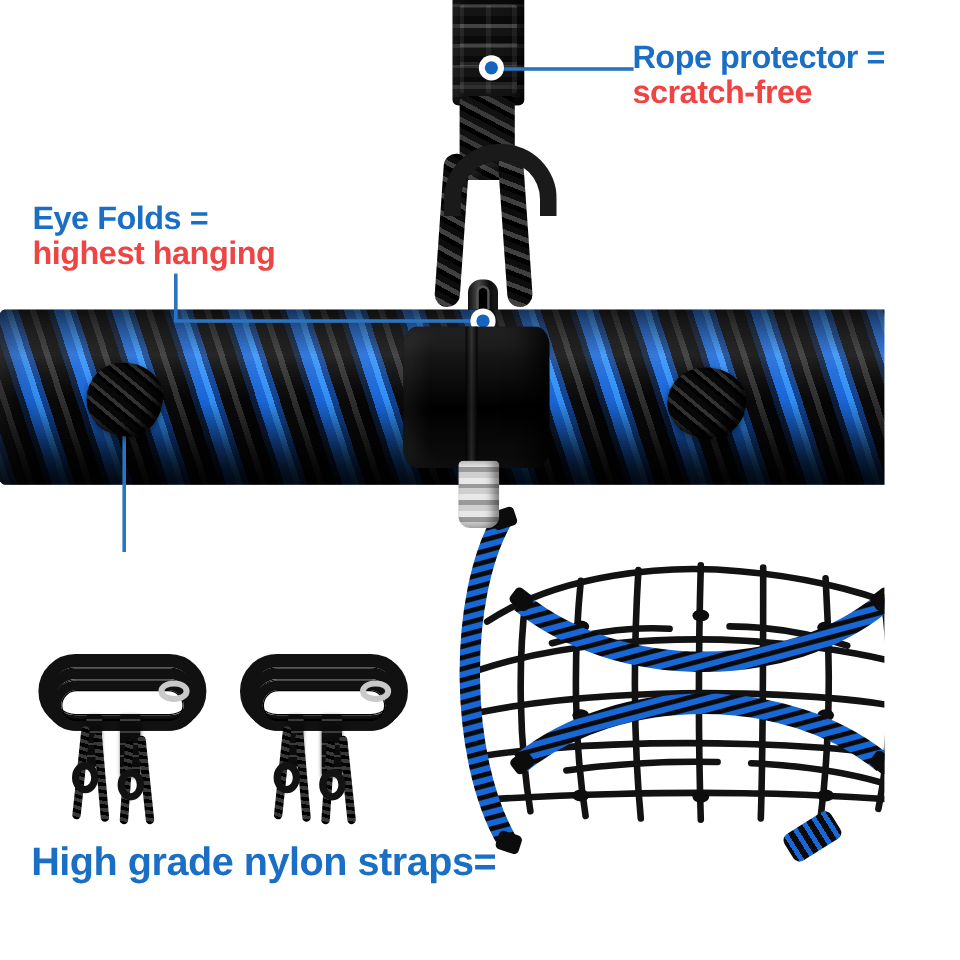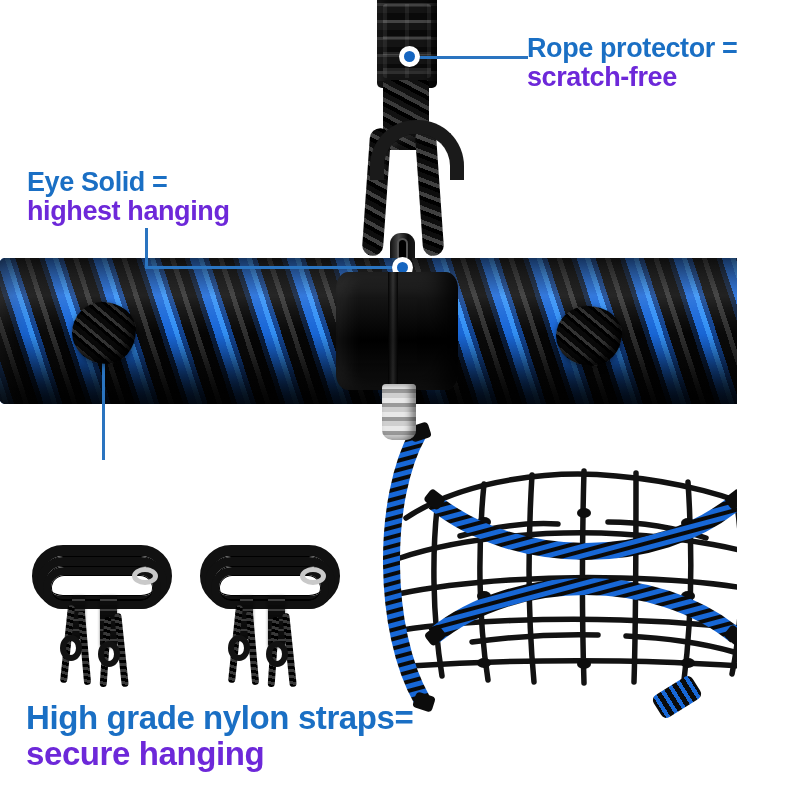--- a/index.html
+++ b/index.html
@@ -21,21 +21,21 @@
 
   
   .callout {
     position: absolute;
     line-height: 1.08;
     font-weight: bold;
     letter-spacing: -0.4px;
     white-space: nowrap;
   }
   .callout .l1 { color: #1a6fc4; display: block; }
-  .callout .l2 { color: #6d28d9; display: block; }
+  .callout .l2 { color: #ef4444; display: block; }
 
   #callout-rope-protector { left: 527px; top: 34px;  font-size: 27px; }
   #callout-eye-hooks      { left: 27px;  top: 168px; font-size: 27px; }
   #callout-solid-knot     { left: 36px;  top: 455px; font-size: 28px; }
   #callout-straps         { left: 26px;  top: 700px; font-size: 33px; }
   #callout-folds          { left: 484px; top: 700px; font-size: 27px; }
 
   
   .leader {
     position: absolute;
@@ -444,26 +444,25 @@
 
   <div class="leader v" style="left:102px; top:342px; height:118px;"></div>
   <div class="dot" style="left:93px; top:332px;"></div>
 
   <div class="callout" id="callout-rope-protector">
     <span class="l1">Rope protector =</span>
     <span class="l2">scratch-free</span>
   </div>
 
   <div class="callout" id="callout-eye-hooks">
-    <span class="l1">Eye Solid =</span>
+    <span class="l1">Eye Folds =</span>
     <span class="l2">highest hanging</span>
   </div>
 
 
   <div class="callout" id="callout-straps">
     <span class="l1">High grade nylon straps=</span>
-    <span class="l2">secure hanging</span>
   </div>
 
   <div class="callout" id="callout-folds">
   </div>
 
 </div>
 
 </body></html>

